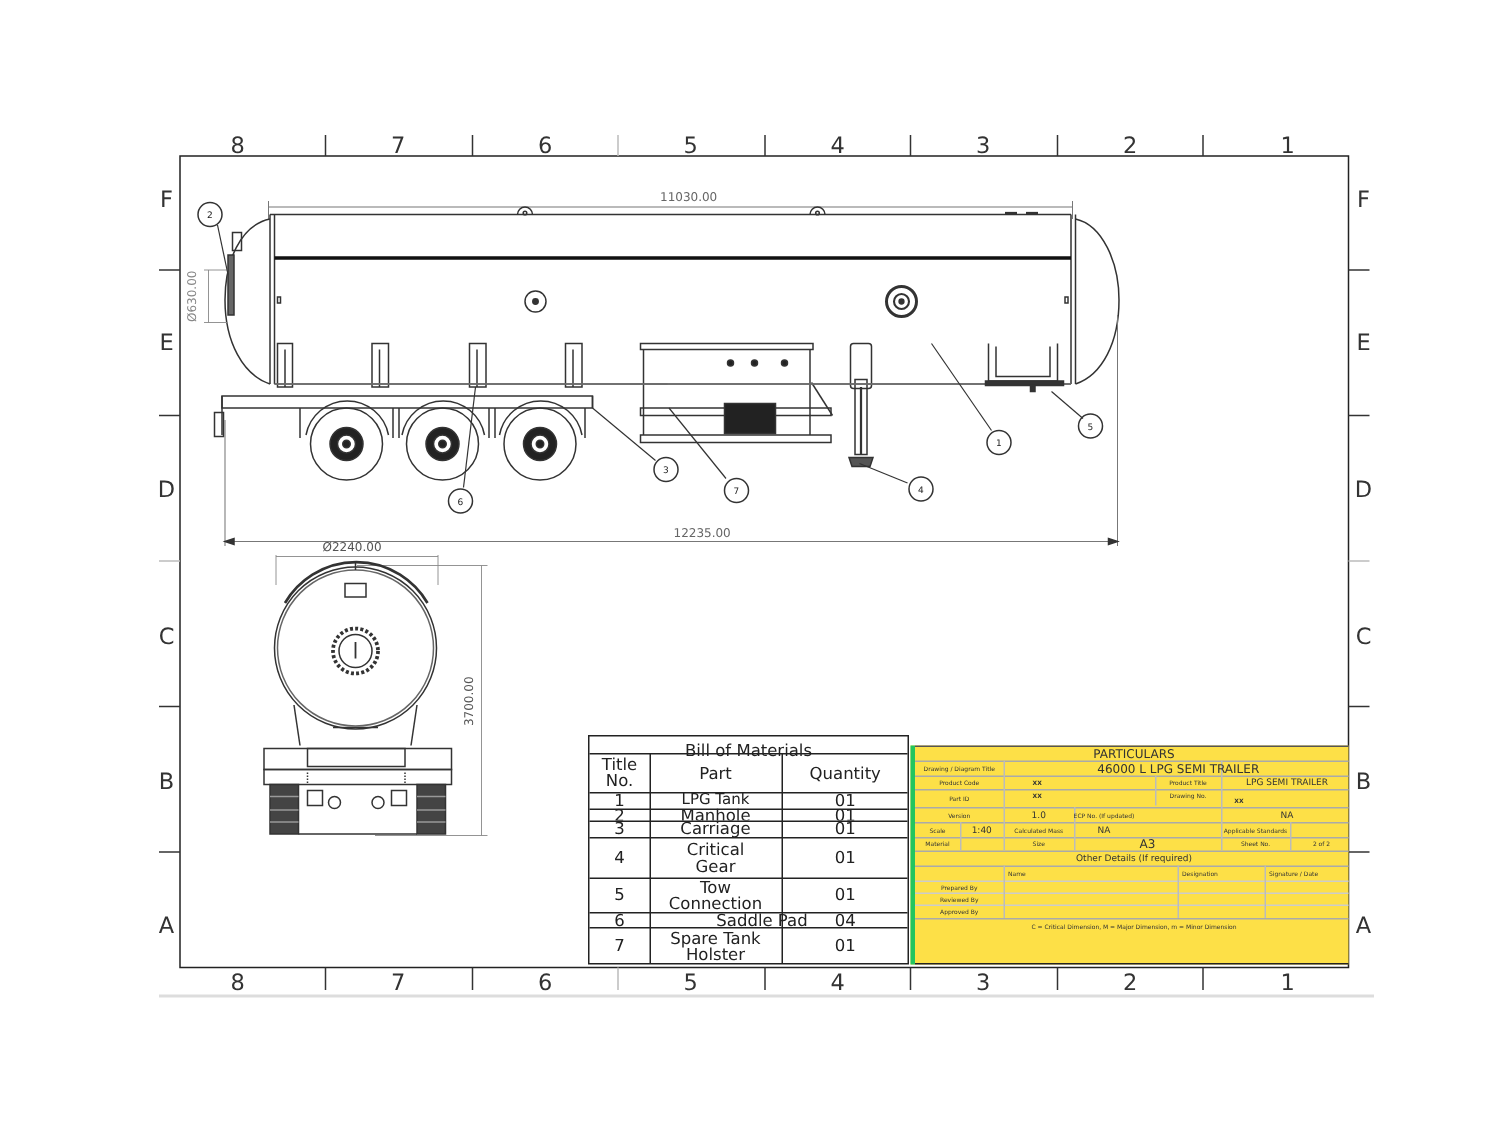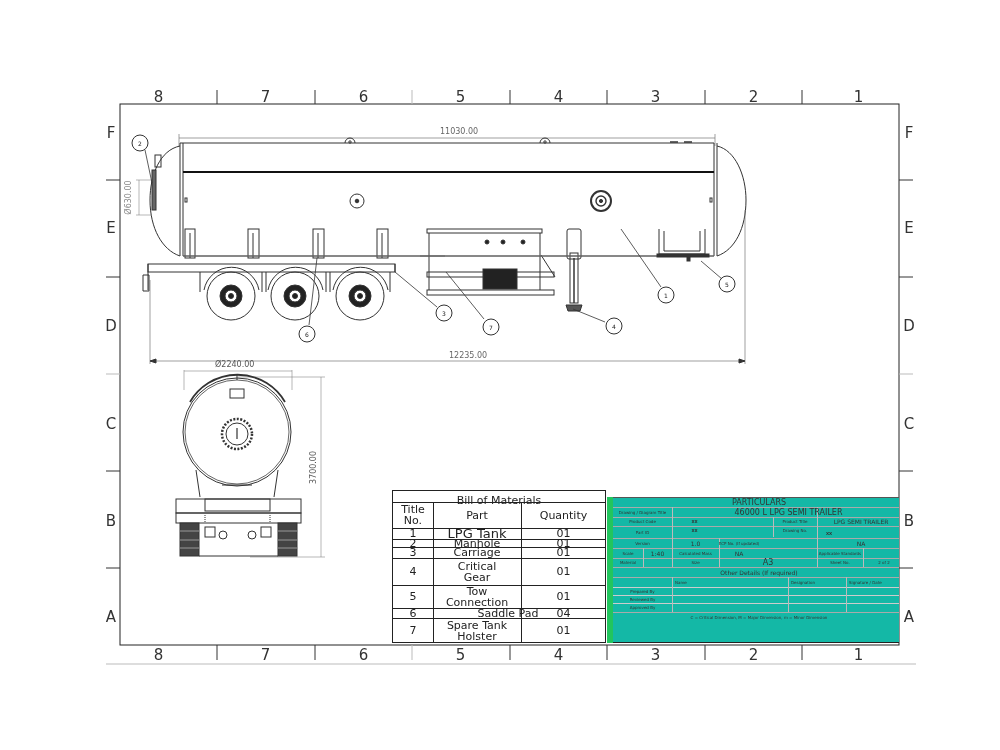--- a/index.html
+++ b/index.html
@@ -7,21 +7,21 @@
   .abs{position:absolute;}
   .zone-label{position:absolute;font-size:15px;color:#333;text-align:center;width:20px;line-height:16px;}
   .col-label{position:absolute;font-size:15px;color:#333;text-align:center;width:97px;line-height:16px;}
   svg text{font-family:"DejaVu Sans","Liberation Sans",sans-serif;}
   
   .bom{position:absolute;left:392px;top:490px;width:214px;height:153px;border:1px solid #222;box-sizing:border-box;background:#fff;}
   .bom .cell{position:absolute;box-sizing:border-box;display:flex;align-items:center;justify-content:center;text-align:center;color:#222;line-height:11px;overflow:hidden;}
   .bom .hl{position:absolute;left:0;right:0;height:0;border-top:1px solid #222;}
   .bom .vl{position:absolute;top:11px;bottom:0;width:0;border-left:1px solid #222;}
   
-  .part{position:absolute;left:607px;top:497px;width:292px;height:146px;box-sizing:border-box;border-left:6px solid #22c55e;background:#14b8a6;}
+  .part{position:absolute;left:607px;top:497px;width:292px;height:146px;box-sizing:border-box;border-left:3px solid #22c55e;background:#fde047;}
   .part .c{position:absolute;box-sizing:border-box;display:flex;align-items:center;justify-content:center;color:#333;white-space:nowrap;overflow:hidden;}
   .part .hl{position:absolute;left:0;right:0;height:0;border-top:1px solid #aaa;}
   .part .vl{position:absolute;width:0;border-left:1px solid #bbb;}
   .tiny{font-size:4px;}
   .small{font-size:6px;}
   .med{font-size:8px;}
 </style>
 </head>
 <body>
 
@@ -294,21 +294,21 @@
   <div class="cell" style="left:0;top:4px;width:212px;height:11px;font-size:11px;">Bill of Materials</div>
   <div class="hl" style="top:11px;"></div>
   <div class="vl" style="left:40px;"></div>
   <div class="vl" style="left:128px;"></div>
   <div class="cell" style="left:0;top:11px;width:40px;height:26px;font-size:11px;line-height:11px;padding:0 3px;">Title No.</div>
   <div class="cell" style="left:40px;top:11px;width:88px;height:26px;font-size:11px;">Part</div>
   <div class="cell" style="left:128px;top:11px;width:85px;height:26px;font-size:11px;">Quantity</div>
   <div class="hl" style="top:37px;"></div>
 
   <div class="cell" style="left:0;top:37px;width:40px;height:11px;font-size:11px;">1</div>
-  <div class="cell" style="left:40px;top:37px;width:88px;height:11px;font-size:13px;text-align:right;">LPG Tank</div>
+  <div class="cell" style="left:40px;top:37px;width:88px;height:11px;font-size:10px;text-align:right;">LPG Tank</div>
   <div class="cell" style="left:128px;top:37px;width:85px;height:11px;font-size:11px;">01</div>
   <div class="hl" style="top:48px;"></div>
 
   <div class="cell" style="left:0;top:48px;width:40px;height:8px;font-size:11px;">2</div>
   <div class="cell" style="left:40px;top:48px;width:88px;height:8px;font-size:11px;">Manhole</div>
   <div class="cell" style="left:128px;top:48px;width:85px;height:8px;font-size:11px;">01</div>
   <div class="hl" style="top:56px;"></div>
 
   <div class="cell" style="left:0;top:56px;width:40px;height:11px;font-size:11px;">3</div>
   <div class="cell" style="left:40px;top:56px;width:88px;height:11px;font-size:11px;">Carriage</div>

